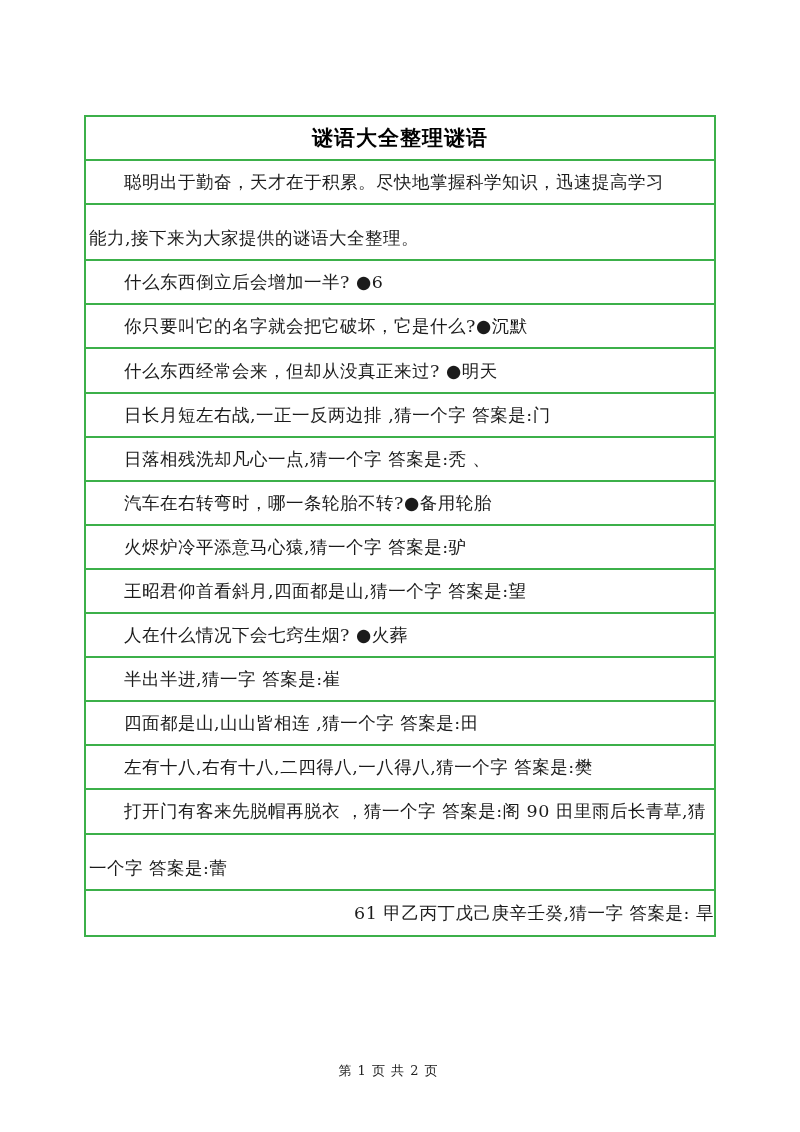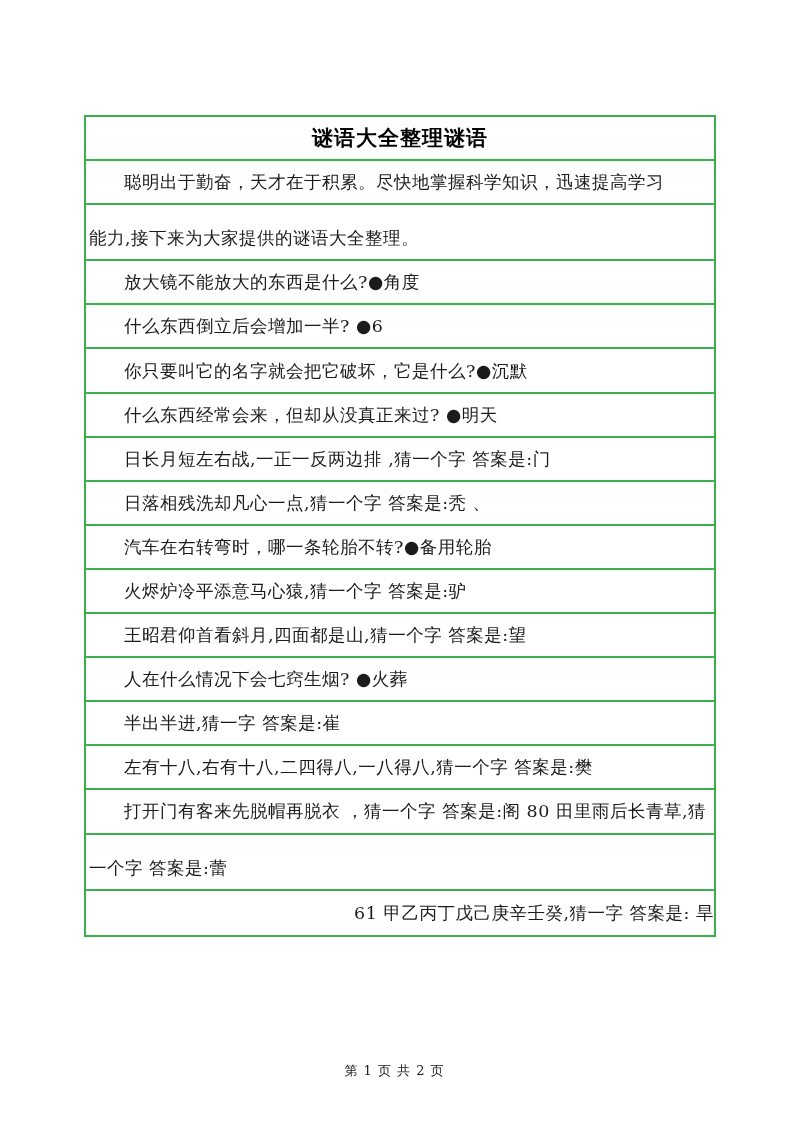--- a/index.html
+++ b/index.html
@@ -54,21 +54,21 @@
   }
   .row.num {
     padding-left: 22px;
     justify-content: flex-end;
   }
   .row.overflow-row .cell-text {
     white-space: nowrap;
   }
   .footer {
     position: absolute;
-    left: 16px;
+    left: 10px;
     top: 1062px;
     width: 757px;
     text-align: center;
     font-size: 13px;
     color: #222222;
     letter-spacing: 1px;
   }
 </style>
 </head>
 <body>
@@ -82,23 +82,20 @@
     </div>
 
     <div class="row">
       <span class="cell-text">聪明出于勤奋，天才在于积累。尽快地掌握科学知识，迅速提高学习</span>
     </div>
 
     <div class="row flush">
       <span class="cell-text">能力,接下来为大家提供的谜语大全整理。</span>
     </div>
 
-    <div class="row">
-      <span class="cell-text">放大镜不能放大的东西是什么?●角度</span>
-    </div>
 
     <div class="row">
       <span class="cell-text">什么东西倒立后会增加一半? ●6</span>
     </div>
 
     <div class="row">
       <span class="cell-text">你只要叫它的名字就会把它破坏，它是什么?●沉默</span>
     </div>
 
     <div class="row">
@@ -126,28 +123,31 @@
     </div>
 
     <div class="row">
       <span class="cell-text">人在什么情况下会七窍生烟? ●火葬</span>
     </div>
 
     <div class="row">
       <span class="cell-text">半出半进,猜一字 答案是:崔</span>
     </div>
 
+    <div class="row">
+      <span class="cell-text">四面都是山,山山皆相连 ,猜一个字 答案是:田</span>
+    </div>
 
 
     <div class="row">
       <span class="cell-text">左有十八,右有十八,二四得八,一八得八,猜一个字 答案是:樊</span>
     </div>
 
     <div class="row overflow-row">
-      <span class="cell-text">打开门有客来先脱帽再脱衣 ，猜一个字 答案是:阁 80 田里雨后长青草,猜</span>
+      <span class="cell-text">打开门有客来先脱帽再脱衣 ，猜一个字 答案是:阁 90 田里雨后长青草,猜</span>
     </div>
 
     <div class="row flush">
       <span class="cell-text">一个字 答案是:蕾</span>
     </div>
 
     <div class="row num">
       <span class="cell-text">61 甲乙丙丁戊己庚辛壬癸,猜一字 答案是: 旱</span>
     </div>
 

